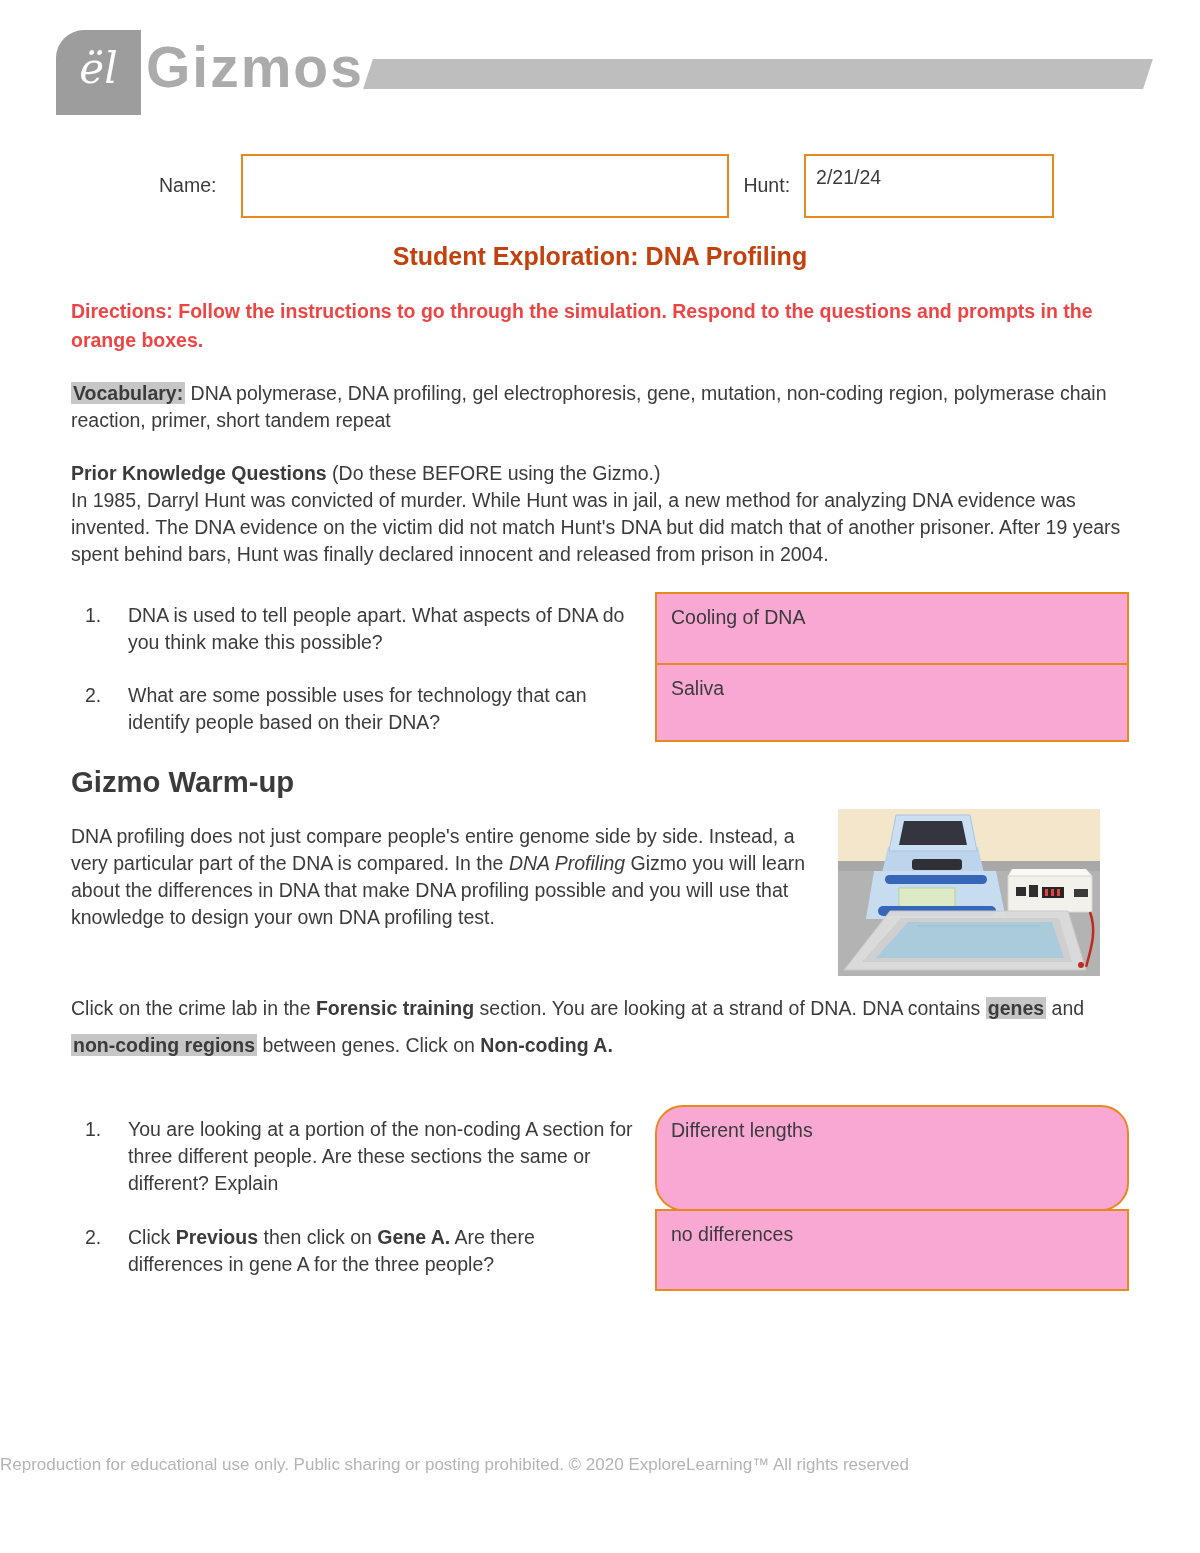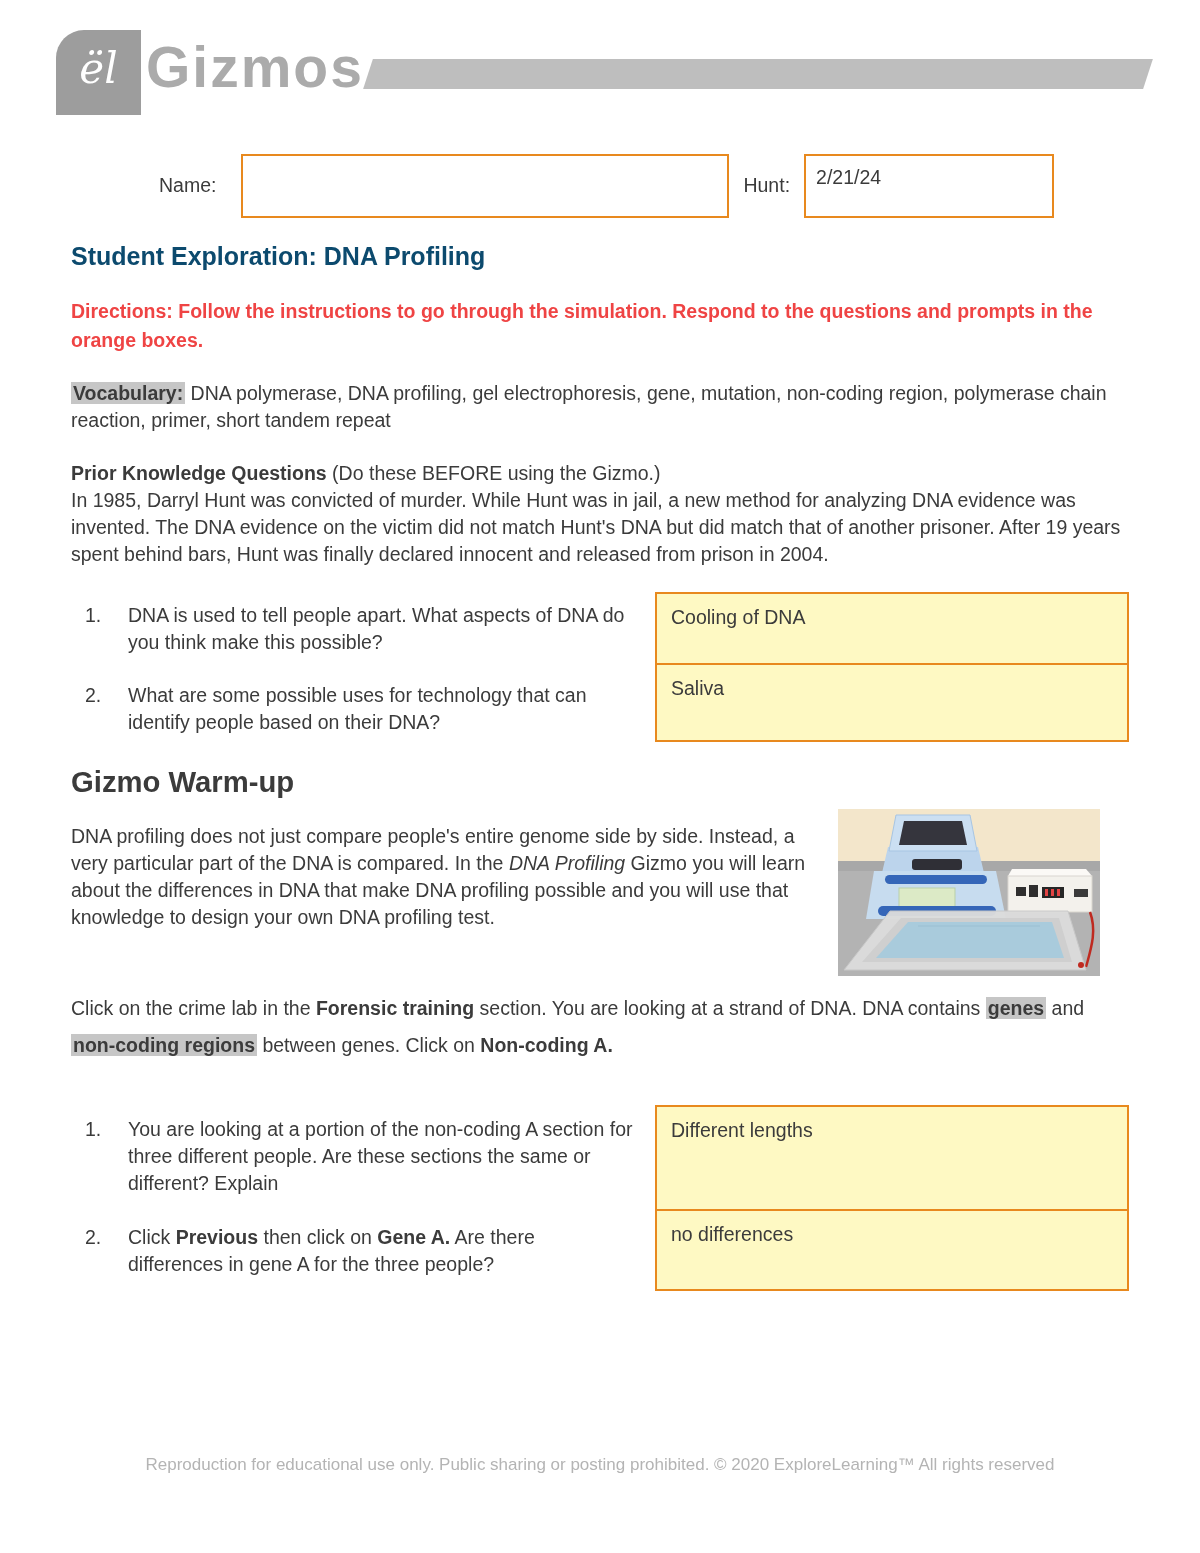--- a/index.html
+++ b/index.html
@@ -33,54 +33,54 @@
   }
 
   
   .form-row { display:flex; align-items:center; margin:47px 0 0 88px; height:47px; }
   .input-box { border:2px solid #E8891E; height:64px; background:#fff; }
   .name-box { width:488px; margin-left:25px; }
   .date-label { margin-left:14px; }
   .date-box { width:250px; margin-left:14px; line-height:43px; padding-left:10px; }
 
   
-  .doc-title { margin-top:33px; text-align:left; color:#0c4a6e; font-size:25px; font-weight:bold; line-height:28px; }
+  .doc-title { margin-top:33px; text-align:center; color:#c2410c; font-size:25px; font-weight:bold; line-height:28px; }
   .directions { margin-top:27px; color:#ef4444; font-weight:bold; line-height:29px; }
 
   
   .para { line-height:27px; }
   .vocab { margin-top:25px; }
   .pk-block { margin-top:26px; }
   .b { font-weight:bold; }
   .i { font-style:italic; }
   .hl { background:#C6C6C6; padding:0 2px; }
 
   
   .qa-section { margin-top:24px; }
   .qa-row { display:grid; grid-template-columns:43px 1fr 474px; padding-left:14px; line-height:27px; }
   .q-text { padding-right:22px; }
-  .answer-box { border:2px solid #E8891E; padding:10px 14px; background:#fef9c3; }
+  .answer-box { border:2px solid #E8891E; padding:10px 14px; background:#f9a8d4; }
   .qa-row + .qa-row .answer-box { margin-top:-2px; }
   .pt10 { padding-top:10px; } .pt11 { padding-top:11px; }
   .pt13 { padding-top:13px; } .pt17 { padding-top:17px; }
   .mh73 { min-height:73px; } .mh79 { min-height:79px; }
-  .mh106 { min-height:106px; } .mh82 { min-height:82px; }
+  .mh106 { min-height:106px;border-radius:28px; } .mh82 { min-height:82px; }
 
   
   .warmup-heading { margin-top:27px; font-weight:bold; line-height:27px; }
   .warmup-body { margin-top:13px; overflow:hidden; }
   .equipment { float:right; width:262px; height:167px; margin:0 29px 0 12px; display:block; }
   .warmup-text { padding-top:14px; line-height:27px; }
   .instruction { margin-top:14px; line-height:37px; clear:both; }
   .qa-section-2 { margin-top:41px; }
 
   
   .footer {
     position:absolute; left:0; right:0; top:1455px;
-    text-align:center; font-size:17px; color:#B4B4B4;
+    text-align:left; font-size:17px; color:#B4B4B4;
   }
 </style>
 </head>
 <body>
 
 <div class="page">
 
   <header class="brand">
     <div class="logo-mark">
       <span class="logo-monogram">ël</span>

